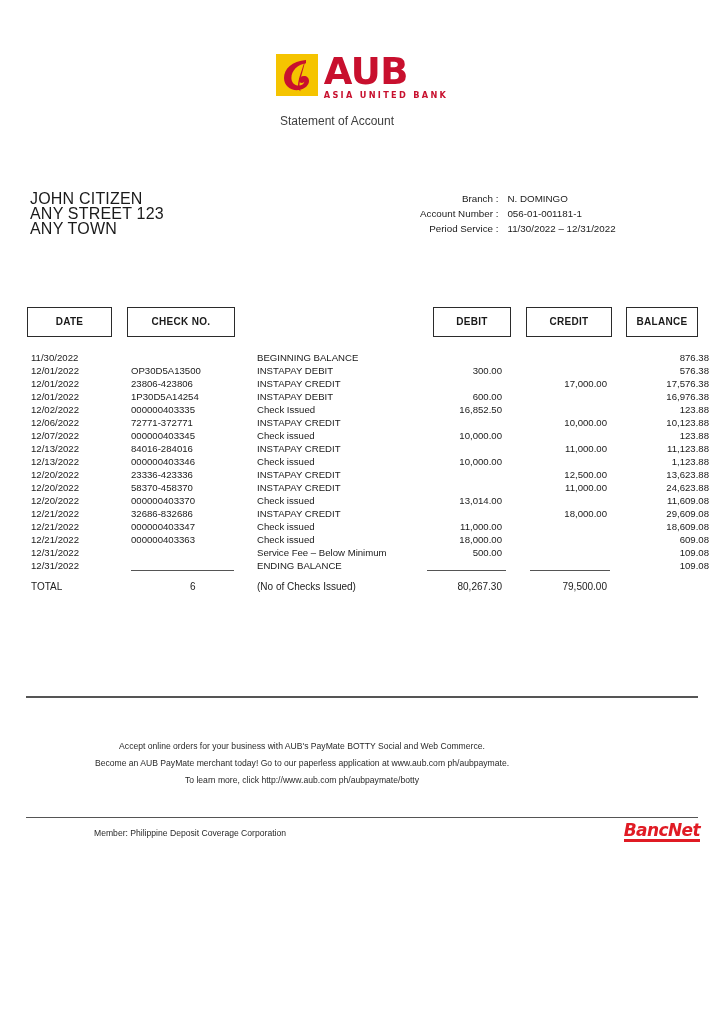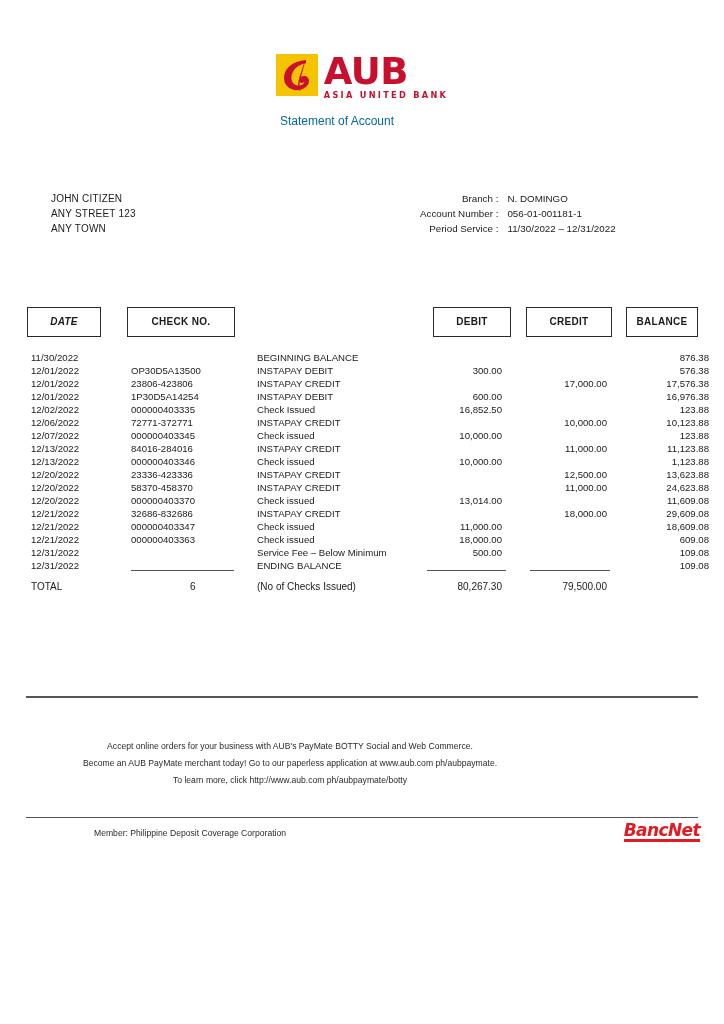--- a/index.html
+++ b/index.html
@@ -68,29 +68,29 @@
     letter-spacing: 2.3px;
     margin-top: 2px;
   }
   .doc-title {
     position: absolute;
     top: 90px;
     left: 0;
     width: 674px;
     text-align: center;
     font-size: 12px;
-    color: #0369a1;
+    color: #404040;
   }
 
   
   .addr {
     position: absolute;
     top: 167px;
-    left: 51px;
-    font-size: 10px;
+    left: 30px;
+    font-size: 16px;
     line-height: 15px;
     letter-spacing: 0.2px;
   }
   .acct-info {
     position: absolute;
     top: 167px;
     left: 420px;
     font-size: 9.8px;
     line-height: 15px;
   }
@@ -189,21 +189,21 @@
     left: 26px;
     width: 672px;
     top: 793px;
     border-top: 1px solid #555;
     height: 0;
   }
 
   .promo {
     position: absolute;
     top: 714px;
-    left: 0;
+    left: 12px;
     width: 580px;
     text-align: center;
     font-size: 8.6px;
     line-height: 17px;
     color: #2a2a2a;
   }
   .promo div { white-space: nowrap; }
 
   .member {
     position: absolute;
@@ -282,21 +282,21 @@
       </tr>
       <tr>
         <td class="acct-label">Period Service :</td>
         <td class="acct-value">11/30/2022 – 12/31/2022</td>
       </tr>
     </tbody>
       </table>
   </div>
 
   <div class="headers">
-    <div class="hbox" style="left:27px;  width:74px;font-style:italic;">DATE</div>
+    <div class="hbox" style="left:27px;  width:85px;">DATE</div>
     <div class="hbox" style="left:127px; width:108px;">CHECK NO.</div>
     <div class="hbox" style="left:433px; width:78px;">DEBIT</div>
     <div class="hbox" style="left:526px; width:86px;">CREDIT</div>
     <div class="hbox" style="left:626px; width:72px;">BALANCE</div>
   </div>
 
   <div class="rows" id="rows-container">
       <div class="row">
         <span class="c-date">11/30/2022</span>
         <span class="c-check"></span>

